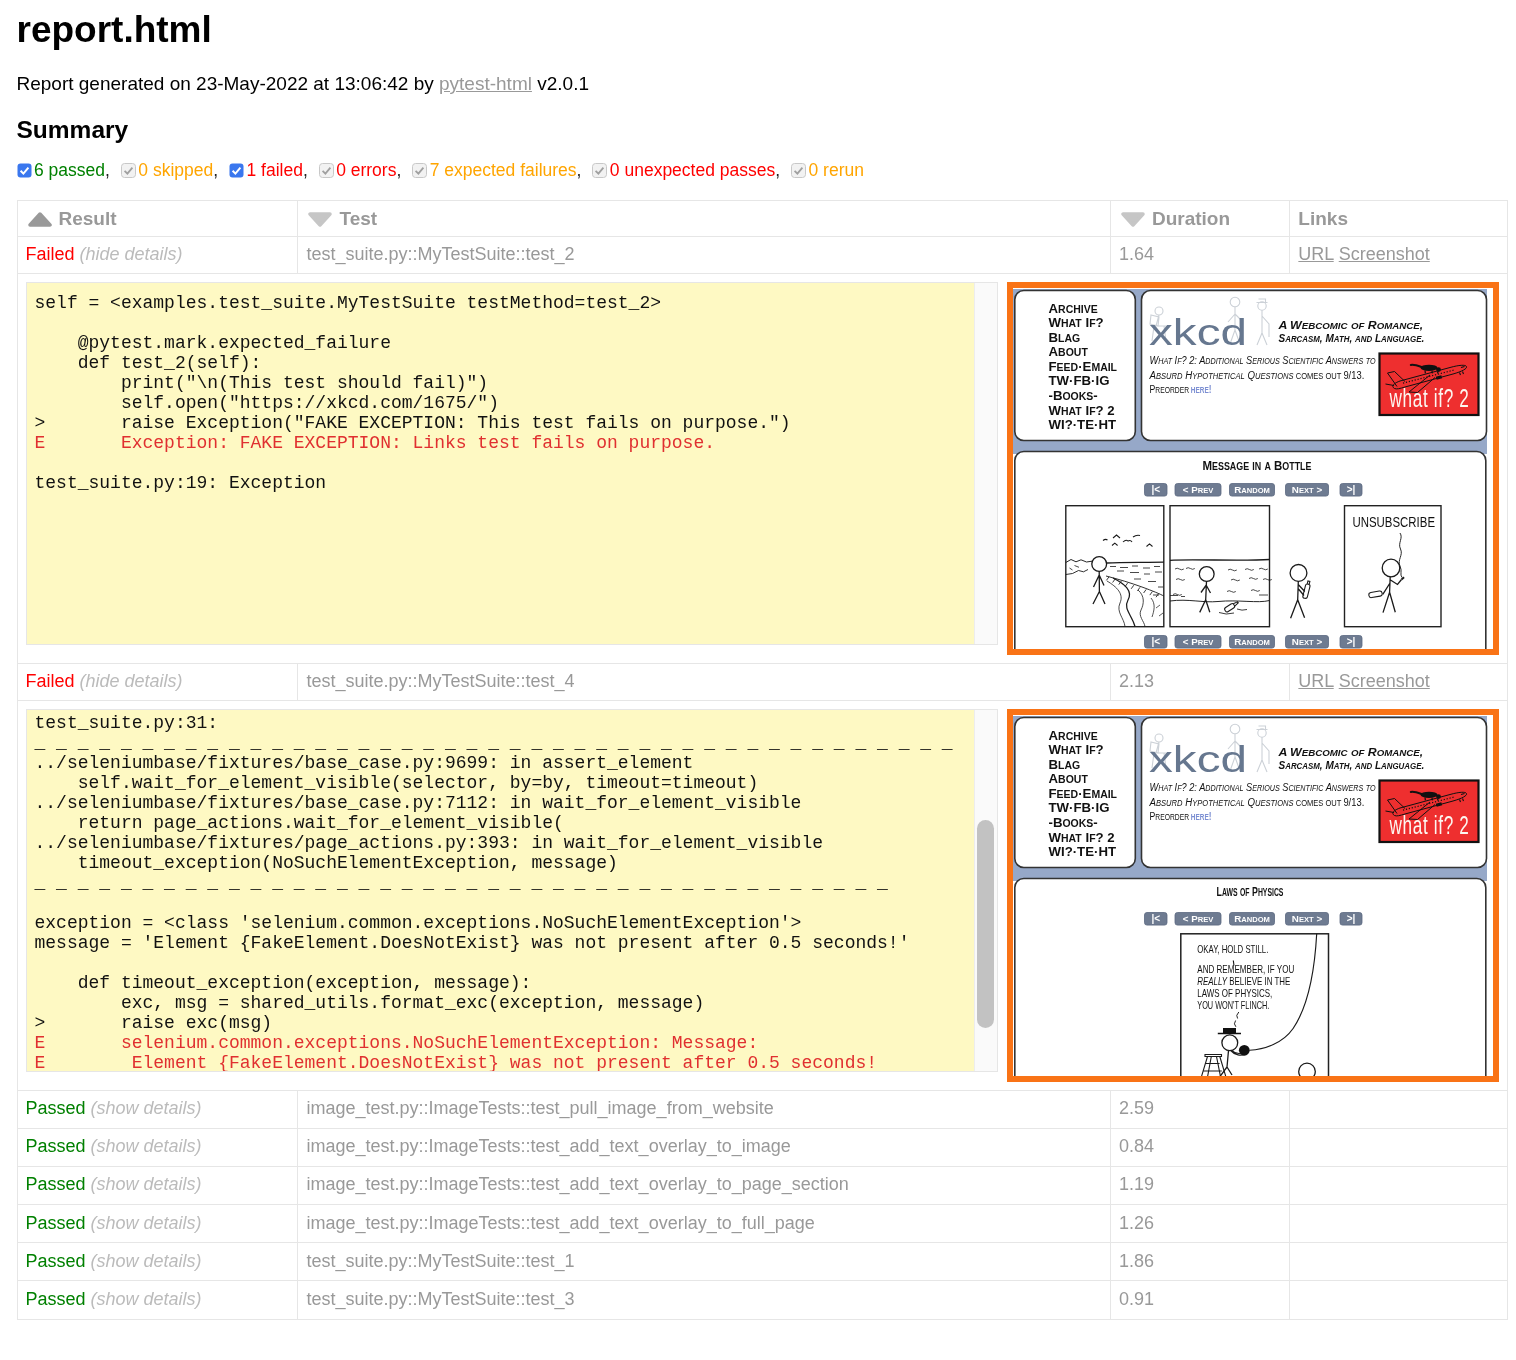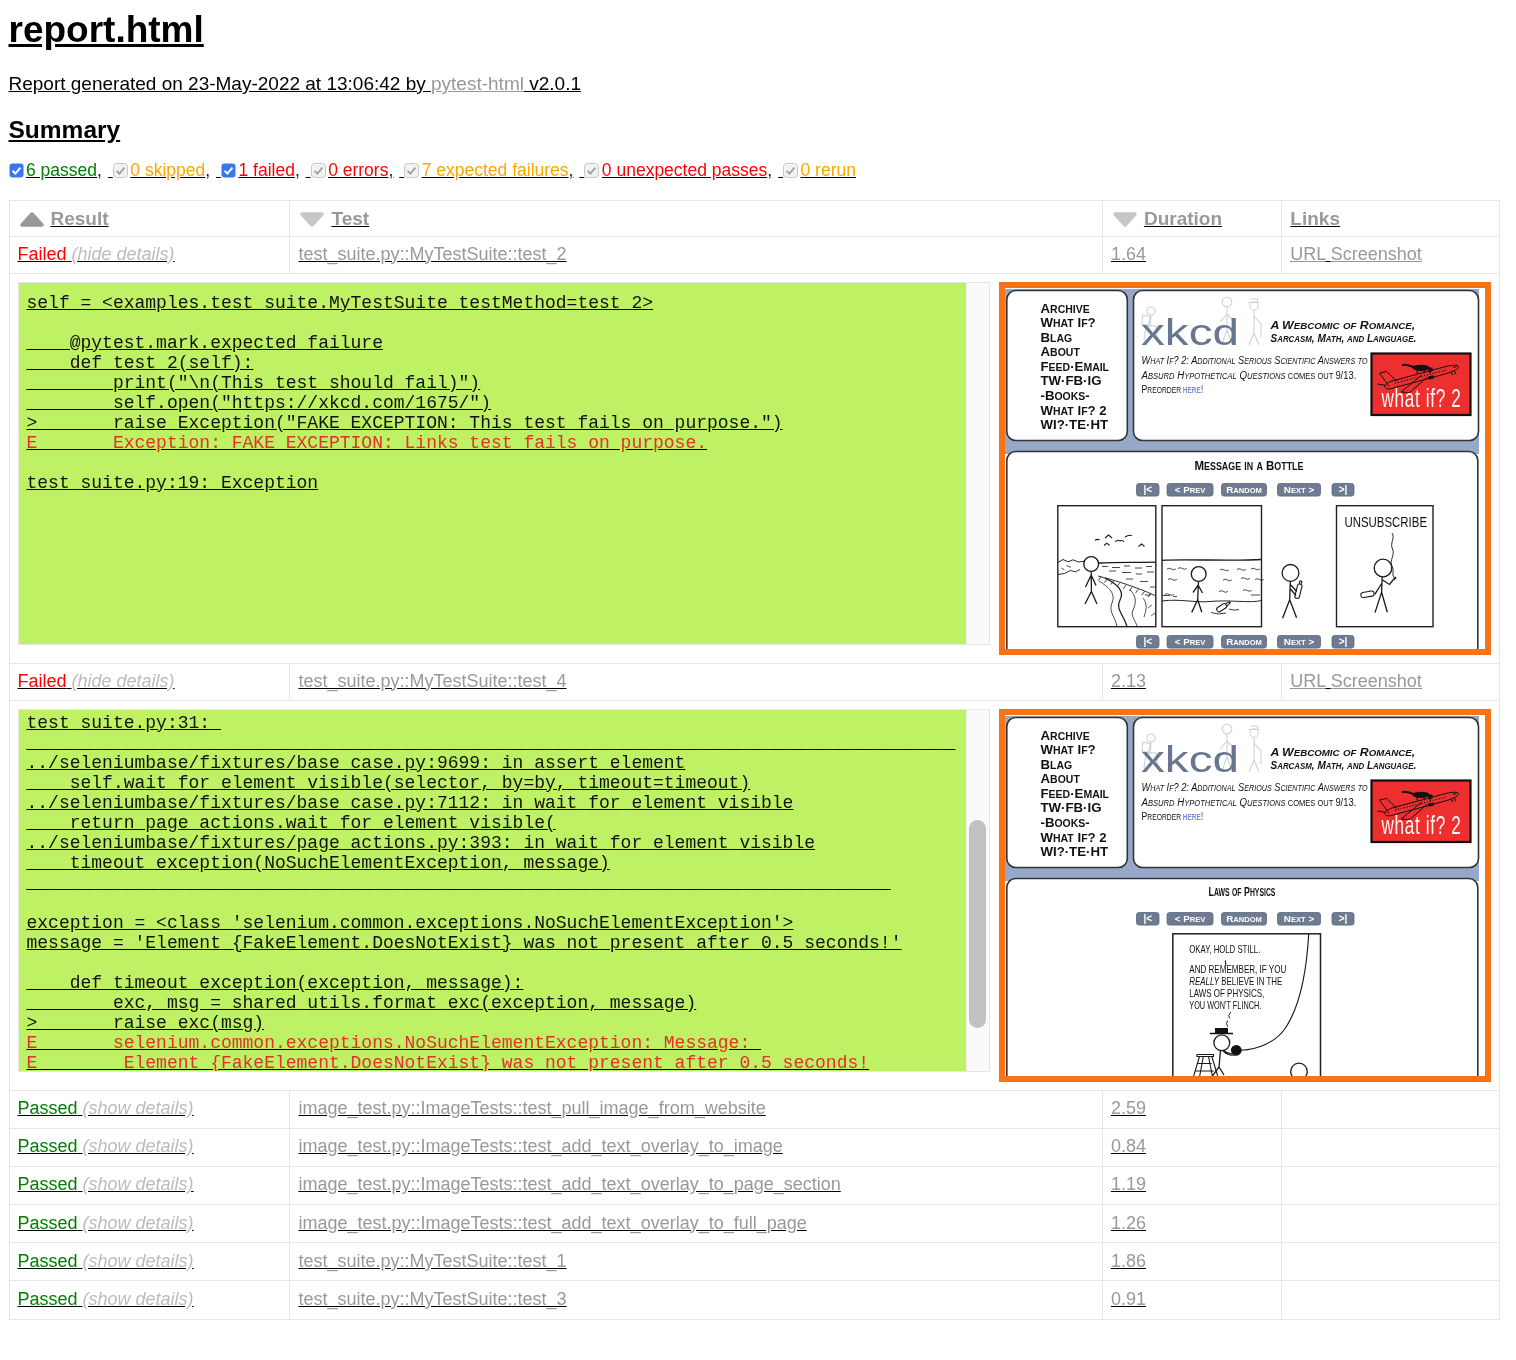--- a/index.html
+++ b/index.html
@@ -1,18 +1,18 @@
 <!DOCTYPE html>
 <html><head>
 <meta charset="utf-8">
 <style>
 * { box-sizing: content-box; }
 html,body { margin:0; padding:0; background:#fff; }
 body { width:1516px; font-family:"Liberation Sans", sans-serif; }
-.wrap { padding-left:8px; padding-right:12px;text-decoration:underline; }
+.wrap { padding-left:16px; padding-right:12px; }
 h1 { font-size:37px; font-weight:bold; color:#000; margin:9px 0 0 0.5px; }
 p.gen { font-size:19px; color:#000; margin:22px 0 0 0.5px; }
 p.gen a { color:#999; text-decoration:underline;text-align:right; }
 h2 { font-size:24.5px; font-weight:bold; color:#000; margin:21px 0 0 0.5px; }
 p.sum { font-size:19px; color:#000; margin:21px 0 0 0.5px; }
 .filters { font-size:17.5px; color:#222; margin:16px 0 0 0.5px; }
 .filters .cb { display:inline-block; width:15px; height:15px; vertical-align:-2px; margin-right:2.5px; }
 .filters .gap { display:inline-block; width:6px; }
 .green { color:#008000; }
 .orange { color:#ffa500; }
@@ -20,21 +20,21 @@
 table { border-collapse:collapse; table-layout:fixed; width:1490px; margin:19px 0 0 0.5px; font-size:18px; color:#999; }
 th, td { border:1px solid #e6e6e6; text-align:left; vertical-align:middle; padding:7px 8px; }
 th { font-weight:bold; color:#999; font-size:19px; height:21px; line-height:21px; padding:6.5px 8px 7px 8px; }
 tr.res td { height:21px; line-height:21px; padding:7px 8px 8px 8px; }
 tr.pr td { padding:7.6px 8px 8.6px 8px; }
 td.details { padding:8px; }
 .gr { color:#bbb; font-style:italic; }
 a.lnk { color:#999; text-decoration:underline; }
 .sorticon { display:inline-block; vertical-align:-2px; margin:0 7px 0 2px; }
 .image { float:right; width:480px; height:361px; border:6px solid #f97316; margin-left:9px; overflow:hidden; }
-.logbox { position:relative; height:361px; margin-right:10px; overflow:hidden; background:#bef264; border:1px solid #e6e6e6;}
+.logbox { position:relative; height:361px; margin-right:10px; overflow:hidden; background:#fef9c3; border:1px solid #e6e6e6;}
 .log { font-family:"Liberation Mono", monospace; font-size:18px; line-height:20px; color:#111; white-space:pre; padding:10px 8px 0 8px; }
 .log .e { color:#e03030; }
 .track { position:absolute; top:0; right:0; width:22px; height:361px; background:#fafafa; border-left:1px solid #ededed; }
 .thumb { position:absolute; left:2px; width:17px; border-radius:8.5px; background:#c2c2c2; }
 </style>
 </head>
 <body>
 <div class="wrap">
 <h1>report.html</h1>
 <p class="gen">Report generated on 23-May-2022 at 13:06:42 by <a>pytest-html</a> v2.0.1</p>

